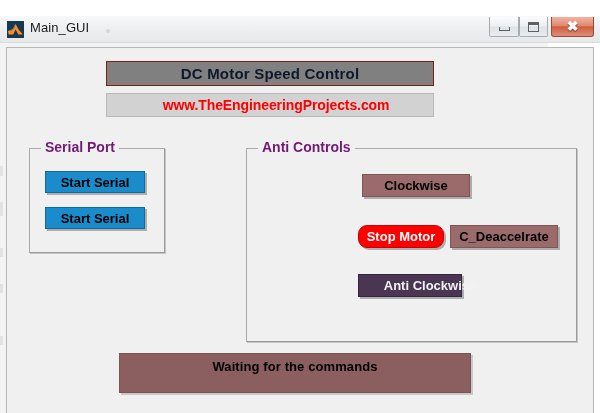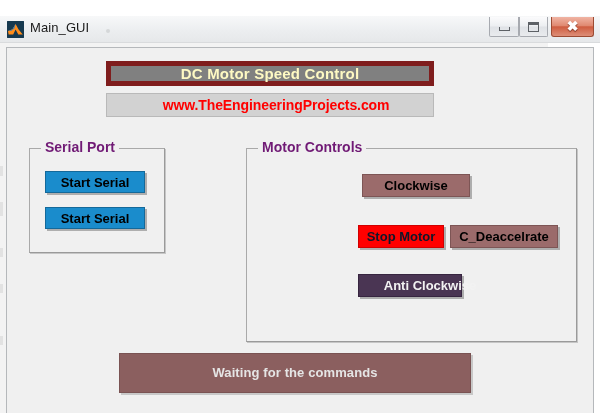--- a/index.html
+++ b/index.html
@@ -118,28 +118,28 @@
     border: 1px solid #b5b8bb;
     box-sizing: border-box;
   }
 
   
   #banner-title {
     position: absolute;
     left: 99px; top: 13px;
     width: 328px; height: 25px;
     background: #808080;
-    border: 5px solid #7f1d1d;
+    border: 1px solid #7f1d1d;
     box-sizing: border-box;
     display: flex;
     align-items: center;
     justify-content: center;
     font-size: 15px;
     font-weight: bold;
-    color: #fef9c3;
+    color: #0f172a;
     letter-spacing: .2px;
   }
   #banner-url {
     position: absolute;
     left: 99px; top: 45px;
     width: 328px; height: 24px;
     background: #d2d2d2;
     border: 1px solid #b9b9b9;
     box-sizing: border-box;
     display: flex;
@@ -216,22 +216,23 @@
     width: 108px; height: 23px; margin-left: 10px;
   }
   #btn-accel {
     left: 7px; top: 76px;
     width: 98px; height: 23px;
   }
   #btn-stop-motor {
     left: 111px; top: 76px;
     width: 86px; height: 23px;
     background: #ff0000;
-    color: #0f172a;
+    color: #ffffff;
     border-color: #d10000;
+    border-radius: 9px;
   }
   #btn-deaccel {
     left: 203px; top: 76px;
     width: 108px; height: 23px;
   }
   #btn-anti-clockwise {
     left: 111px; top: 125px;
     width: 104px; height: 23px;
     background: #4a3553;
     color: #f2f2f2;
@@ -245,24 +246,24 @@
     position: absolute;
     left: 112px; top: 305px;
     width: 352px; height: 40px;
     background: #8b5f5f;
     border: 1px solid #7a5353;
     box-sizing: border-box;
     box-shadow: 2px 2px 0 rgba(150,150,150,.45);
     display: flex;
     align-items: flex-start;
     justify-content: center;
-    padding-top: 11px;
+    padding-top: 5px;
     font-size: 13px;
     font-weight: bold;
-    color: #e5e5e5;
+    color: #000000;
     letter-spacing: .1px;
   }
 
   
   .speckle {
     position: absolute;
     left: 0;
     width: 3px;
     background: #e2e2e2;
   }
@@ -309,21 +310,21 @@
 
     <div class="panel" id="panel-serial">
       <div class="panel-label">Serial Port</div>
 
       <div class="btn btn-serial" id="btn-start-serial">Start Serial</div>
 
       <div class="btn btn-serial" id="btn-stop-serial">Start Serial</div>
     </div>
 
     <div class="panel" id="panel-motor">
-      <div class="panel-label">Motor Controls</div>
+      <div class="panel-label">Anti Controls</div>
 
       <div class="btn btn-motor" id="btn-clockwise">Clockwise</div>
 
 
       <div class="btn" id="btn-stop-motor">Stop Motor</div>
 
       <div class="btn btn-motor" id="btn-deaccel">C_Deaccelrate</div>
 
       <div class="btn" id="btn-anti-clockwise">Anti Clockwise</div>
     </div>

